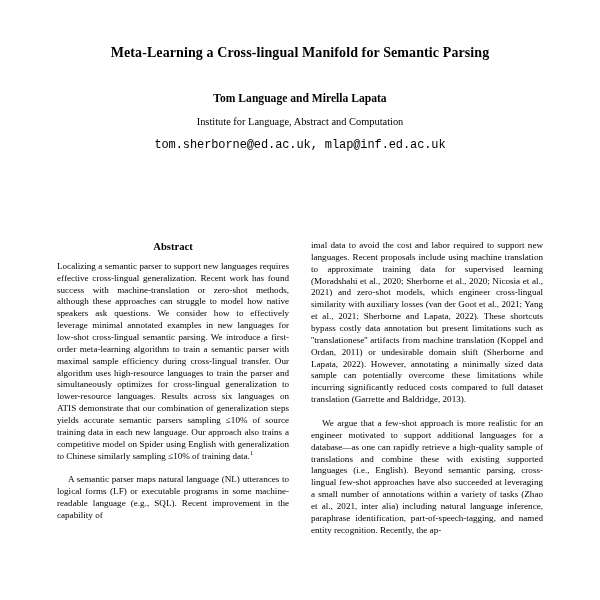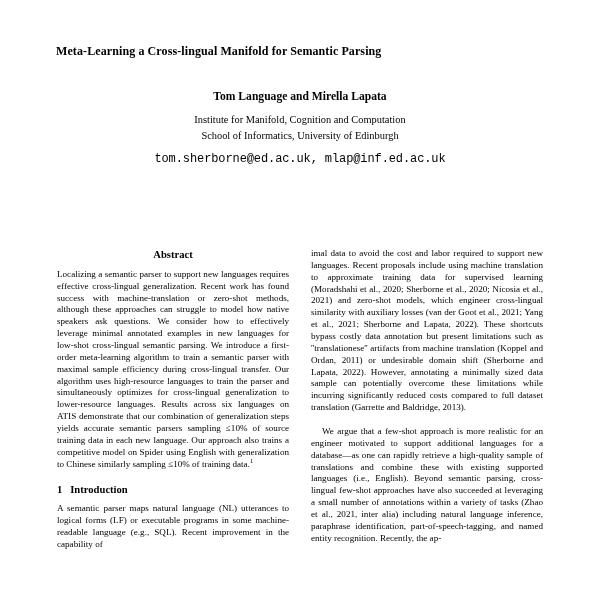--- a/index.html
+++ b/index.html
@@ -15,21 +15,22 @@
     overflow: hidden;
   }
   .page {
     position: relative;
     width: 600px;
     height: 600px;
     padding: 0;
     box-sizing: border-box;
   }
   .title {
-    font-size: 12px;
+    text-align: center;
+    font-size: 14px;
     font-weight: bold;
     letter-spacing: 0.1px;
     margin: 44px 56px 0 56px;
     line-height: 1.3;
   }
   .authors {
     text-align: center;
     font-size: 11.6px;
     font-weight: bold;
     margin: 30px 60px 0 60px;
@@ -45,21 +46,21 @@
   }
   .emails {
     text-align: center;
     font-family: "Liberation Mono", monospace;
     font-size: 12px;
     margin-top: 9px;
     letter-spacing: -0.1px;
   }
   .columns {
     position: absolute;
-    top: 204px;
+    top: 196px;
     left: 57px;
     right: 57px;
     display: flex;
     gap: 22px;
   }
   .col {
     width: 232px;
     font-size: 9.1px;
     line-height: 1.305;
     text-align: justify;
@@ -97,33 +98,31 @@
 </head>
 <body>
 
 <div class="page">
 
   <div class="title">Meta-Learning a Cross-lingual Manifold for Semantic Parsing</div>
 
   <div class="authors">Tom Language and Mirella Lapata</div>
 
   <div class="affil">
-    <div>Institute for Manifold, Cognition and Computation</div>
-    <div>School of Informatics, University of Edinburgh</div>
+    <div>Institute for Language, Abstract and Computation</div>
   </div>
 
   <div class="emails">tom.sherborne@ed.ac.uk, mlap@inf.ed.ac.uk</div>
 
   <div class="columns">
 
     <div class="col">
       <div class="sec-head">Abstract</div>
       <p class="para"><span>Localizing a semantic parser to support new languages requires effective cross-lingual generalization. Recent work has found success with machine-translation or zero-shot methods, although these approaches can struggle to model how native speakers ask questions. We consider how to effectively leverage minimal annotated examples in new languages for low-shot cross-lingual semantic parsing. We introduce a first-order meta-learning algorithm to train a semantic parser with maximal sample efficiency during cross-lingual transfer. Our algorithm uses high-resource languages to train the parser and simultaneously optimizes for cross-lingual generalization to lower-resource languages. Results across six languages on ATIS demonstrate that our combination of generalization steps yields accurate semantic parsers sampling ≤10% of source training data in each new language. Our approach also trains a competitive model on Spider using English with generalization to Chinese similarly sampling ≤10% of training data.</span><sup>1</sup></p>
 
-      <div class="sec-head-left"><span>1</span>&nbsp;&nbsp;&nbsp;<span>Introduction</span></div>
 
       <p class="para">A semantic parser maps natural language (NL) utterances to logical forms (LF) or executable programs in some machine-readable language (e.g., SQL). Recent improvement in the capability of</p>
     </div>
 
     <div class="col">
       <p class="para">imal data to avoid the cost and labor required to support new languages. Recent proposals include using machine translation to approximate training data for supervised learning (Moradshahi et al., 2020; Sherborne et al., 2020; Nicosia et al., 2021) and zero-shot models, which engineer cross-lingual similarity with auxiliary losses (van der Goot et al., 2021; Yang et al., 2021; Sherborne and Lapata, 2022). These shortcuts bypass costly data annotation but present limitations such as ''translationese'' artifacts from machine translation (Koppel and Ordan, 2011) or undesirable domain shift (Sherborne and Lapata, 2022). However, annotating a minimally sized data sample can potentially overcome these limitations while incurring significantly reduced costs compared to full dataset translation (Garrette and Baldridge, 2013).</p>
       <p class="para indent">We argue that a few-shot approach is more realistic for an engineer motivated to support additional languages for a database—as one can rapidly retrieve a high-quality sample of translations and combine these with existing supported languages (i.e., English). Beyond semantic parsing, cross-lingual few-shot approaches have also succeeded at leveraging a small number of annotations within a variety of tasks (Zhao et al., 2021, inter alia) including natural language inference, paraphrase identification, part-of-speech-tagging, and named entity recognition. Recently, the ap-</p>
     </div>
 
   </div>

